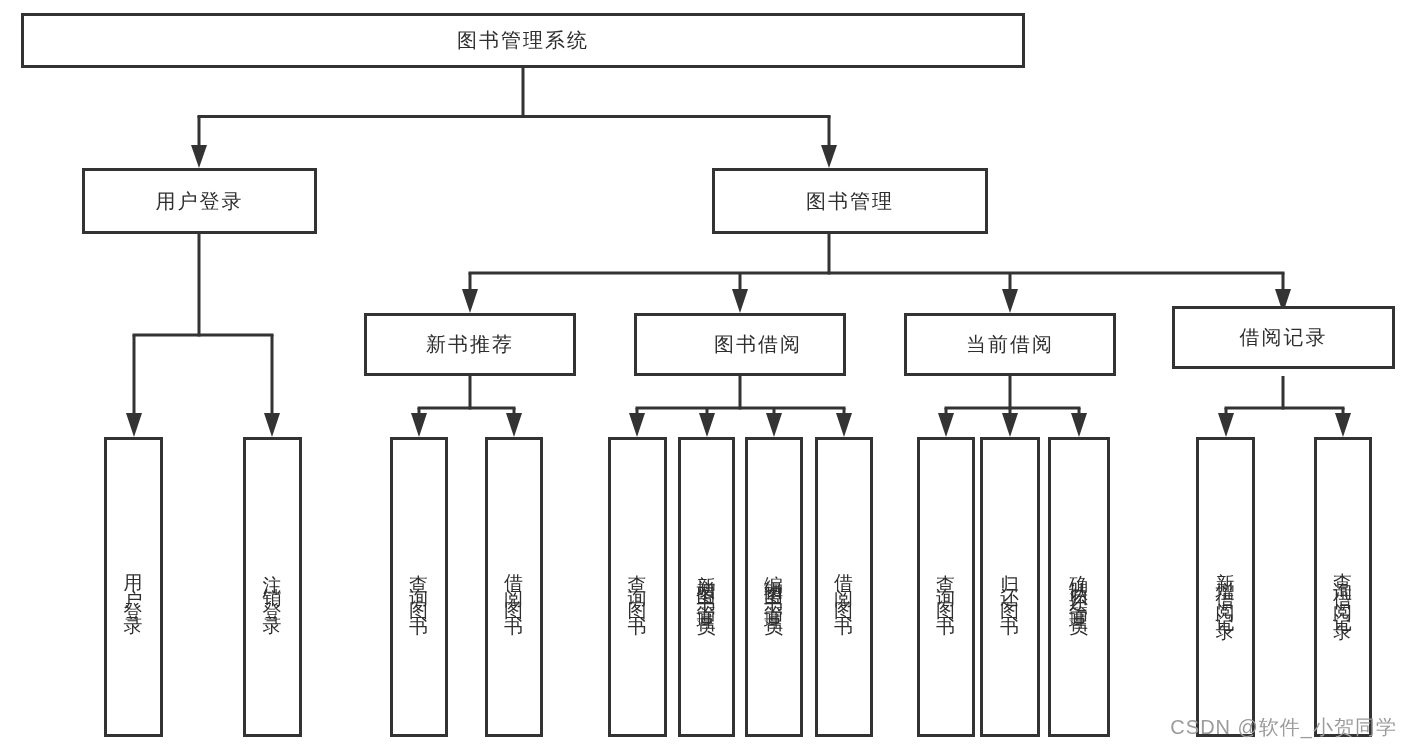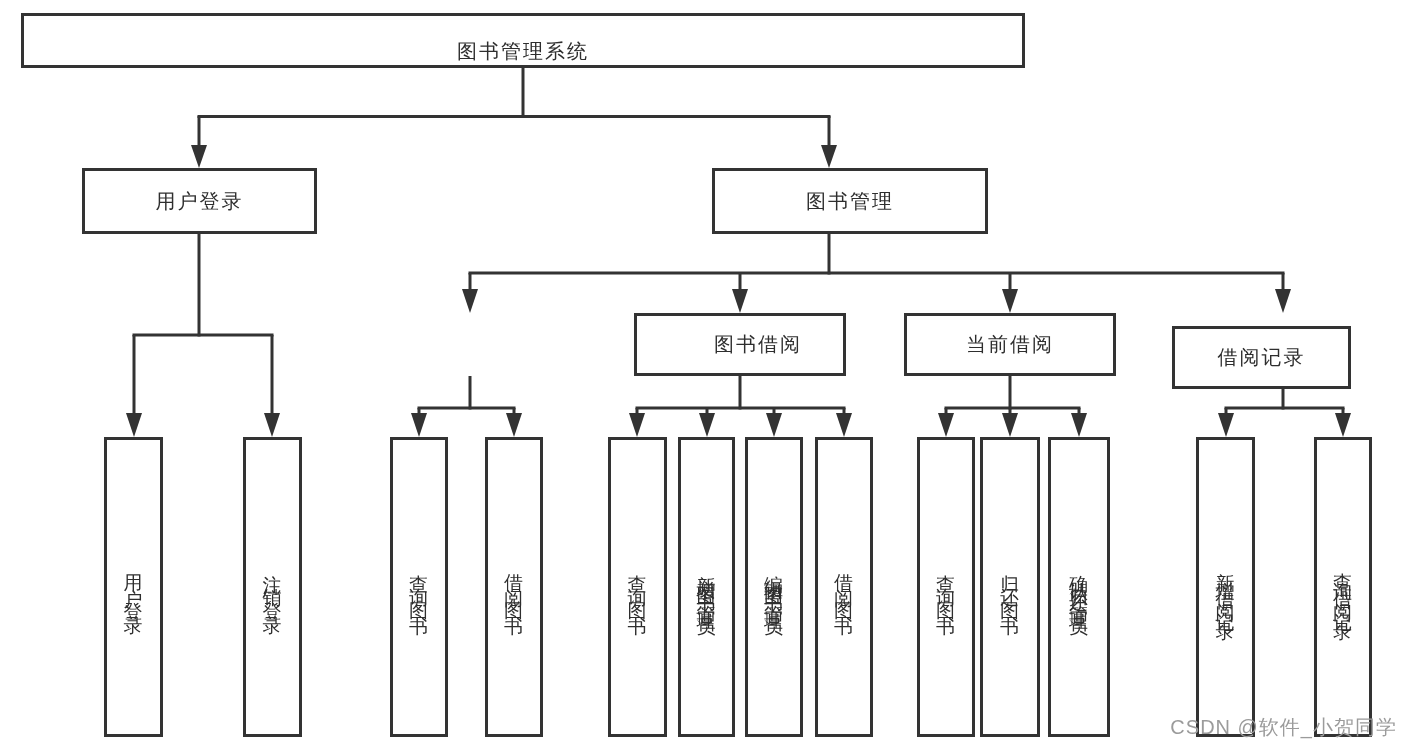--- a/index.html
+++ b/index.html
@@ -92,38 +92,41 @@
     <g>
       <line x1="1283" y1="376" x2="1283" y2="409.5"></line>
       <line x1="1224.5" y1="408" x2="1344.5" y2="408"></line>
       <line x1="1226" y1="408" x2="1226" y2="414"></line>
       <polygon points="1218,413 1234,413 1226,437"></polygon>
       <line x1="1343" y1="408" x2="1343" y2="414"></line>
       <polygon points="1335,413 1351,413 1343,437"></polygon>
     </g>
   </svg>
 
-  <div class="box" style="left:21px;top:13px;width:1004px;height:55px;align-items:flex-end;">
+  <div class="box" style="left:21px;top:13px;width:1004px;height:55px;">
     <span class="h-label">图书管理系统</span>
   </div>
 
   <div class="box" style="left:82px;top:168px;width:235px;height:66px;">
     <span class="h-label">用户登录</span>
   </div>
   <div class="box" style="left:712px;top:168px;width:276px;height:66px;">
     <span class="h-label">图书管理</span>
   </div>
 
+  <div class="box" style="left:364px;top:313px;width:212px;height:63px;">
+    <span class="h-label">新书推荐</span>
+  </div>
   <div class="box" style="left:634px;top:313px;width:212px;height:63px;padding-left:36px;">
     <span class="h-label">图书借阅</span>
   </div>
   <div class="box" style="left:904px;top:313px;width:212px;height:63px;">
     <span class="h-label">当前借阅</span>
   </div>
-  <div class="box" style="left:1172px;top:326px;width:179px;height:63px;">
+  <div class="box" style="left:1172px;top:306px;width:223px;height:63px;">
     <span class="h-label">借阅记录</span>
   </div>
 
   <div class="box leaf" style="left:104px;top:437px;width:59px;height:300px;">
     <span class="v-label">用户登录</span>
   </div>
   <div class="box leaf" style="left:243px;top:437px;width:59px;height:300px;">
     <span class="v-label">注销登录</span>
   </div>
 

